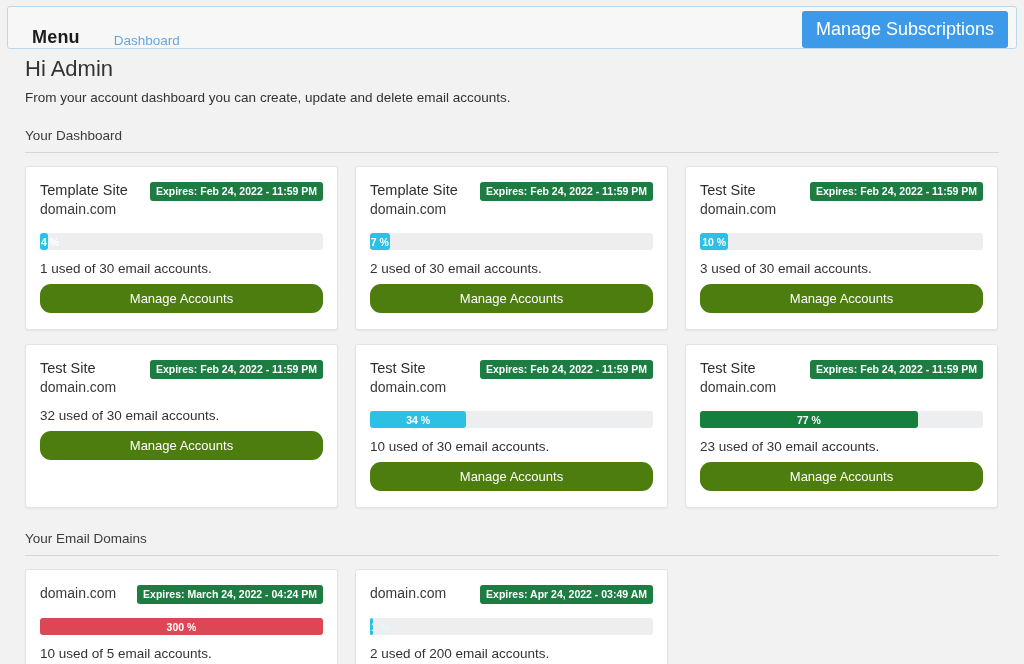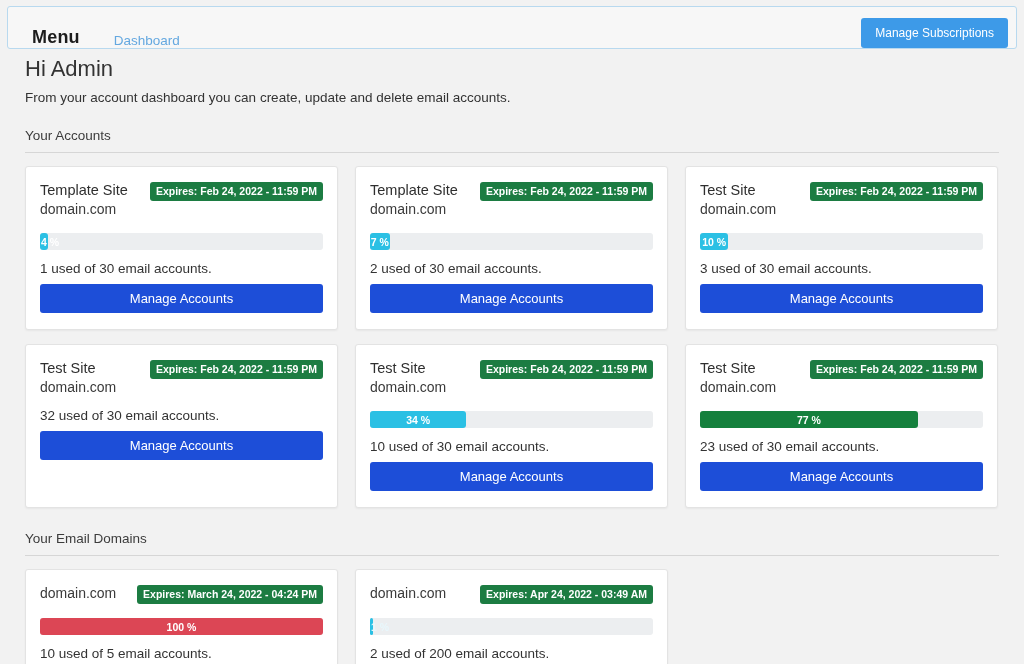--- a/index.html
+++ b/index.html
@@ -47,21 +47,21 @@
     text-decoration: none;
     cursor: pointer;
   }
   .nav-spacer { flex: 1 1 auto; }
   .btn-primary-nav {
     background: #3d9ae8;
     color: #ffffff;
     border: none;
     border-radius: 3px;
     font-family: "Liberation Sans", sans-serif;
-    font-size: 12px;
+    font-size: 18px;
     padding: 8px 14px;
     cursor: pointer;
     white-space: nowrap;
   }
 
   
   .content {
     position: absolute;
     left: 0;
     top: 55px;
@@ -181,24 +181,24 @@
 
   .usage {
     margin-top: 11px;
     font-size: 13.5px;
     color: #333333;
   }
   .btn-manage {
     margin-top: 8px;
     display: block;
     width: 100%;
-    background: #1d4ed8;
+    background: #4d7c0f;
     color: #ffffff;
     border: none;
-    border-radius: 3px;
+    border-radius: 11px;
     font-family: "Liberation Sans", sans-serif;
     font-size: 13px;
     padding: 7px 0;
     cursor: pointer;
   }
 </style>
 </head>
 <body>
 
 <div class="navbar">
@@ -208,21 +208,21 @@
   </div>
   <div class="nav-spacer"></div>
   <button class="btn-primary-nav">Manage Subscriptions</button>
 </div>
 
 <div class="content">
 
   <h1 class="greeting">Hi Admin</h1>
   <div class="subtitle">From your account dashboard you can create, update and delete email accounts.</div>
 
-  <div class="section-head">Your Accounts</div>
+  <div class="section-head">Your Dashboard</div>
   <div class="section-rule"></div>
   <div class="grid" id="grid-0">
       <div class="card">
         <div class="card-head">
           <div>
             <div class="card-title">Template Site</div>
             <div class="card-domain">domain.com</div>
           </div>
           <span class="badge">Expires: Feb 24, 2022 - 11:59 PM</span>
         </div>
@@ -316,21 +316,21 @@
   <div class="grid" id="grid-1">
       <div class="card">
         <div class="card-head">
           <div>
             <div class="card-domain">domain.com</div>
           </div>
           <span class="badge">Expires: March 24, 2022 - 04:24 PM</span>
         </div>
         <div class="progress">
           <div class="bar red striped" style="width: 100%; background: rgb(220, 70, 85);">
-            <span class="bar-label">100 %</span>
+            <span class="bar-label">300 %</span>
           </div>
         </div>
         <div class="usage">10 used of 5 email accounts.</div>
       </div>
       <div class="card">
         <div class="card-head">
           <div>
             <div class="card-domain">domain.com</div>
           </div>
           <span class="badge">Expires: Apr 24, 2022 - 03:49 AM</span>

